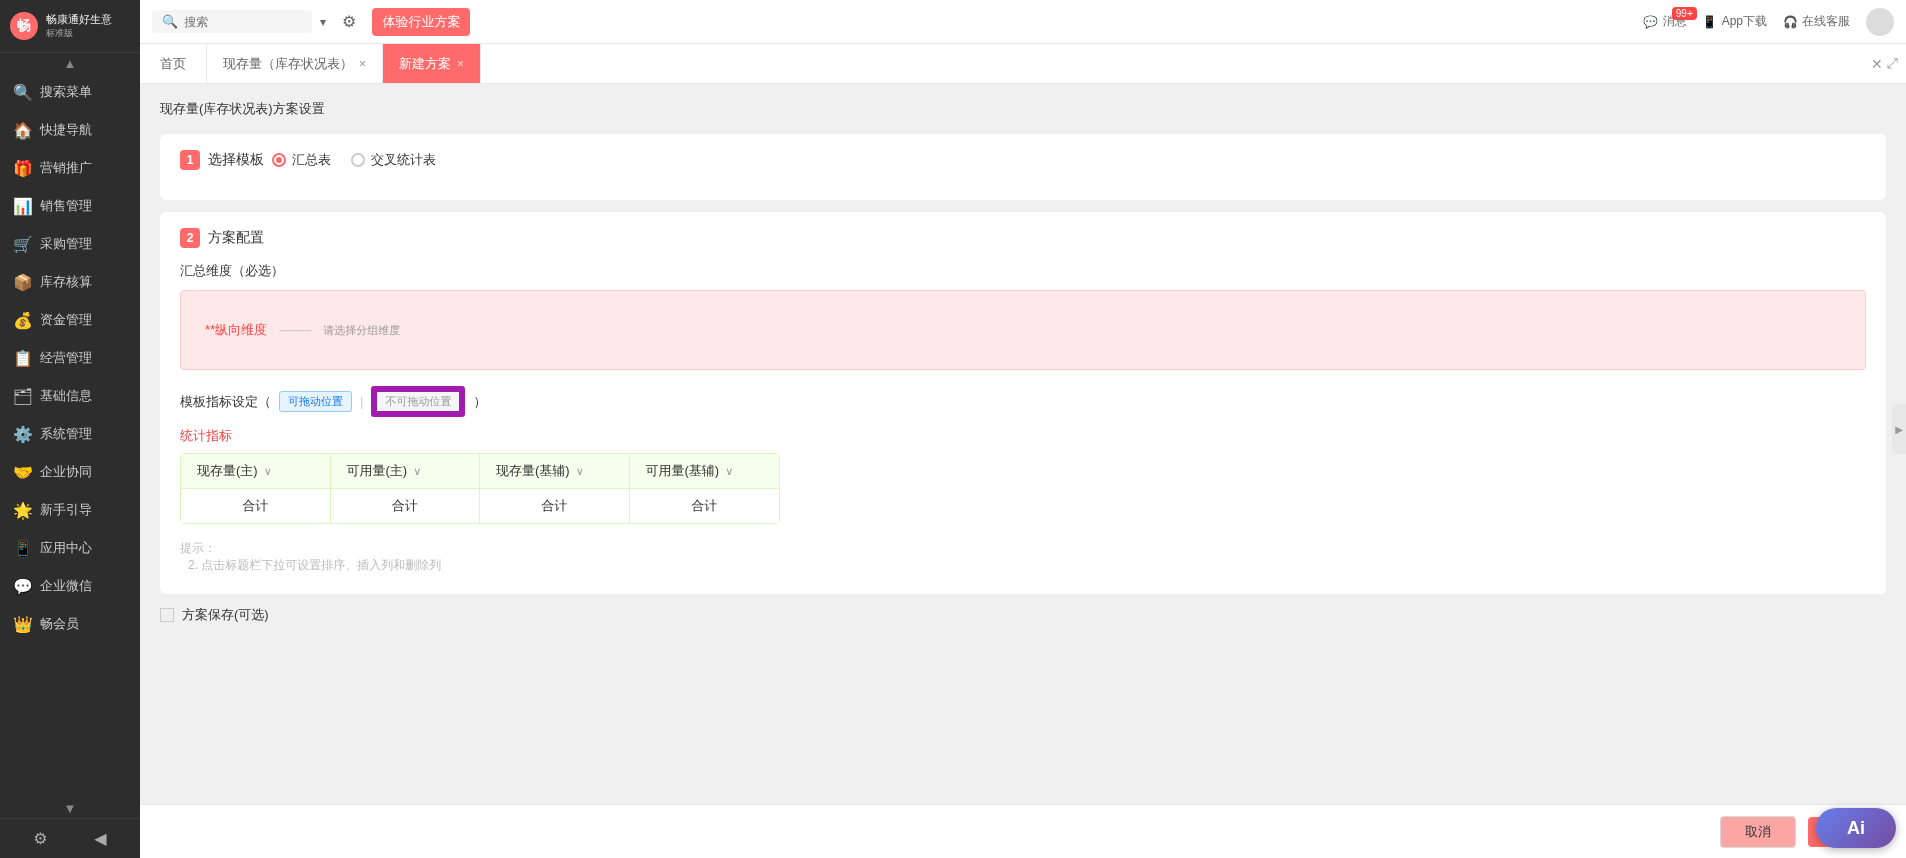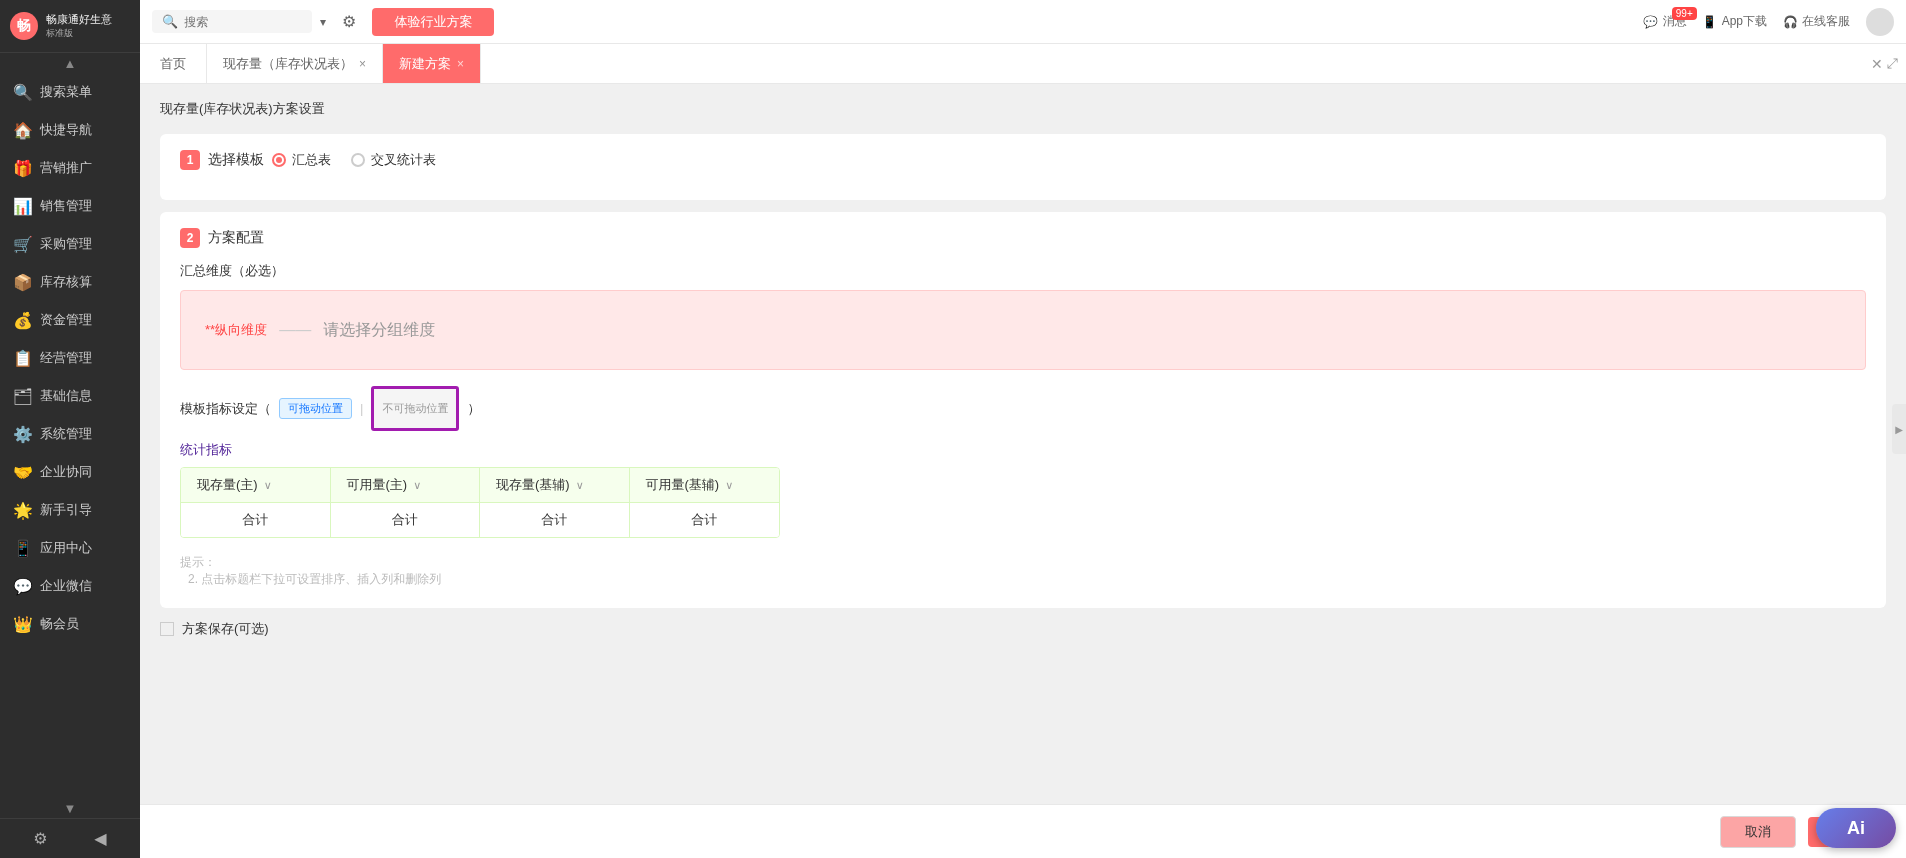--- a/index.html
+++ b/index.html
@@ -95,21 +95,21 @@
       border: none; background: transparent; font-size: 12px; outline: none; width: 100px;
     }
     .top-bar-dropdown {
       display: flex; align-items: center; gap: 4px;
       cursor: pointer; color: #666; font-size: 12px;
     }
     .btn-industry {
       background: #ff6b6b;
       color: white;
       border: none;
-      padding: 5px 22px;
+      padding: 5px 10px;
       border-radius: 4px;
       font-size: 13px;
       cursor: pointer;
       margin-left: 8px;
     }
     .settings-icon { color: #666; cursor: pointer; font-size: 16px; margin-left: 8px; }
     .top-right {
       margin-left: auto;
       display: flex; align-items: center; gap: 16px;
     }
@@ -255,21 +255,21 @@
       align-items: center;
       gap: 12px;
     }
     .dimension-label {
       color: #ff4444;
       font-size: 13px;
       white-space: nowrap;
     }
     .dimension-placeholder {
       color: #999;
-      font-size: 16px;
+      font-size: 11px;
     }
     .dimension-divider {
       color: #ccc;
       font-size: 16px;
     }
 
     
     .indicator-section {
       margin-top: 6px;
     }
@@ -280,30 +280,30 @@
     .draggable-badge {
       background: #e6f4ff;
       border: 1px solid #91caff;
       color: #1677ff;
       font-size: 11px;
       padding: 2px 8px;
       border-radius: 3px;
     }
     .non-draggable-badge {
       background: #f5f5f5;
-      border: 3px solid #a21caf;
+      border: 6px solid #a21caf;
       color: #999;
       font-size: 11px;
-      padding: 12px 8px;
+      padding: 2px 8px;
       border-radius: 3px;
     }
 
     
     .stats-section-title {
-      color: #4c1d95;
+      color: #ef4444;
       font-size: 13px;
       margin-bottom: 8px;
       font-weight: 500;
     }
     .stats-table {
       border: 1px solid #d9f7be;
       border-radius: 4px;
       overflow: hidden;
       width: 600px;
     }

